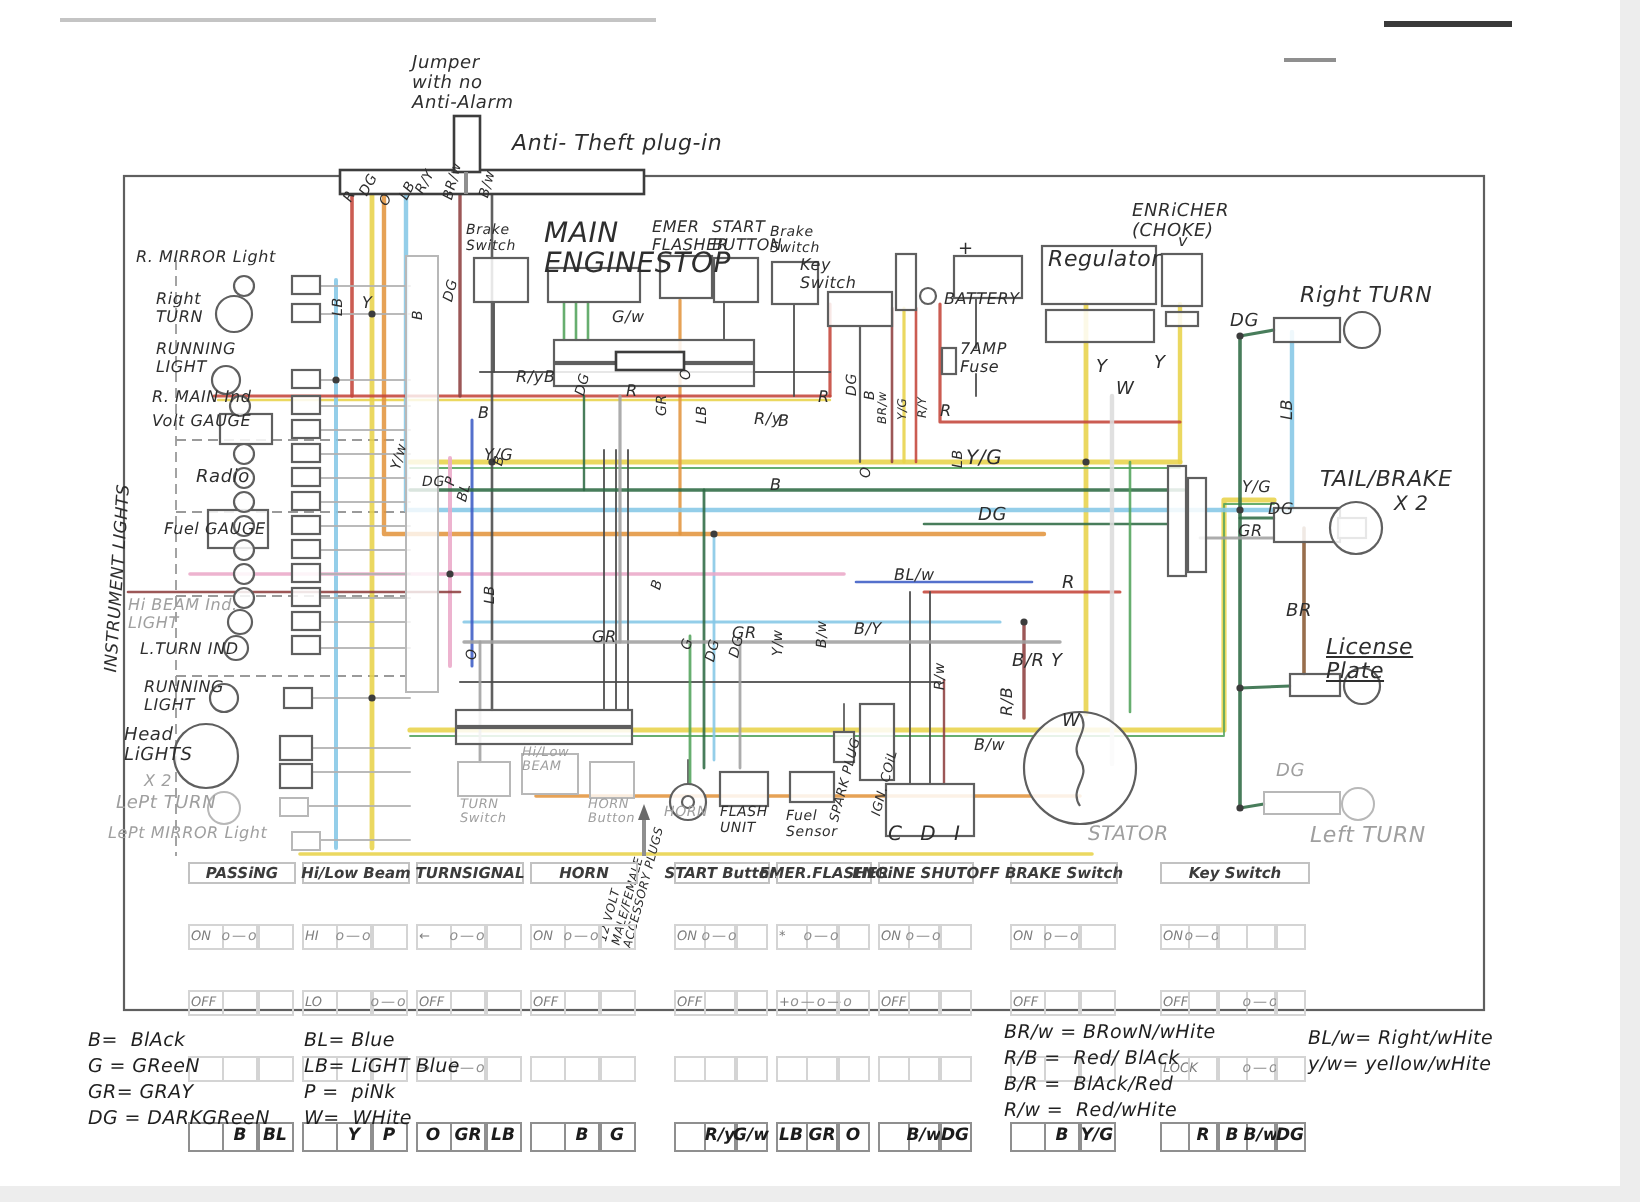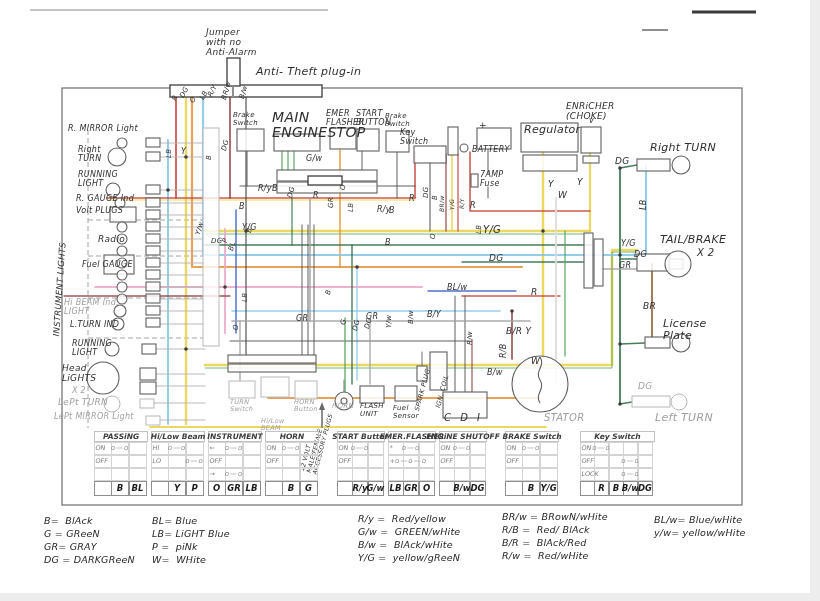--- a/index.html
+++ b/index.html
@@ -5,21 +5,21 @@
   html,body{margin:0;padding:0;background:#fff;}
   .page{position:relative;width:820px;height:601px;background:#ffffff;overflow:hidden;
         font-family:"DejaVu Sans",sans-serif;}
   .layer{position:absolute;left:0;top:0;width:820px;height:601px;}
   svg.layer{pointer-events:none;}
   .lbl{position:absolute;font-style:italic;color:#2e2e2e;white-space:pre-line;line-height:1.1;
        transform-origin:left top;letter-spacing:.3px;}
   .lbl.faint{color:#9f9f9f;}
   .lbl.sp{letter-spacing:3px;}
   .tgroup{position:absolute;display:flex;gap:3px;}
-  .tsec{display:flex;flex-direction:column;}
+  .tsec{display:flex;flex-direction:column;gap:20px;}
   .ttitle{height:11px;border:1px solid #c2c2c2;display:flex;align-items:center;justify-content:center;
           font-style:italic;font-weight:bold;font-size:7.5px;color:#3c3c3c;white-space:nowrap;overflow:visible;box-sizing:border-box;}
   .trow{display:flex;height:13px;}
   .tcell{border:1px solid #d4d4d4;margin:-0.5px 0 0 -0.5px;font-style:italic;font-size:6.5px;color:#8a8a8a;
          display:flex;align-items:center;justify-content:center;box-sizing:border-box;overflow:visible;white-space:nowrap;}
   .tlab{justify-content:flex-start;padding-left:1px;color:#7d7d7d;}
   .tsw{color:#8f8f8f;letter-spacing:1px;font-size:7px;}
   .tfeet{height:15px;}
   .tcell.tfoot{border:1px solid #8f8f8f;font-weight:bold;font-size:8.5px;color:#1c1c1c;}
   .legcol{position:absolute;font-style:italic;font-size:9.5px;color:#1f1f1f;line-height:13px;white-space:pre;letter-spacing:.2px;}
@@ -261,34 +261,34 @@
       <div class="lbl" style="left: 650px; top: 142px; font-size: 11px;">Right TURN</div>
       <div class="lbl" style="left: 306px; top: 155px; font-size: 8px;">G/w</div>
       <div class="lbl" style="left: 615px; top: 157px; font-size: 9px;">DG</div>
       <div class="lbl" style="left: 640px; top: 210px; font-size: 8px; transform: rotate(-90deg);">LB</div>
       <div class="lbl" style="left: 660px; top: 234px; font-size: 11px;">TAIL/BRAKE</div>
       <div class="lbl" style="left: 697px; top: 247px; font-size: 10px;">X 2</div>
       <div class="lbl" style="left: 621px; top: 240px; font-size: 8px;">Y/G</div>
       <div class="lbl" style="left: 634px; top: 251px; font-size: 8px;">DG</div>
       <div class="lbl" style="left: 619px; top: 262px; font-size: 8px;">GR</div>
       <div class="lbl" style="left: 643px; top: 302px; font-size: 9px;">BR</div>
-      <div class="lbl" style="left: 663px; top: 318px; font-size: 11px;">License
+      <div class="lbl" style="left: 663px; top: 318px; font-size: 11px; text-decoration: underline;">License
 Plate</div>
       <div class="lbl faint" style="left: 638px; top: 382px; font-size: 9px;">DG</div>
       <div class="lbl faint" style="left: 655px; top: 412px; font-size: 11px;">Left TURN</div>
       <div class="lbl" style="left: 548px; top: 180px; font-size: 9px;">Y</div>
       <div class="lbl" style="left: 558px; top: 191px; font-size: 9px;">W</div>
       <div class="lbl" style="left: 577px; top: 178px; font-size: 9px;">Y</div>
       <div class="lbl" style="left: 68px; top: 125px; font-size: 8px;">R. MIRROR Light</div>
       <div class="lbl" style="left: 78px; top: 146px; font-size: 8px;">Right
 TURN</div>
       <div class="lbl" style="left: 78px; top: 171px; font-size: 8px;">RUNNING
 LIGHT</div>
-      <div class="lbl" style="left: 76px; top: 195px; font-size: 8px;">R. GAUGE Ind</div>
-      <div class="lbl" style="left: 76px; top: 207px; font-size: 8px;">Volt PLUGS</div>
+      <div class="lbl" style="left: 76px; top: 195px; font-size: 8px;">R. MAIN Ind</div>
+      <div class="lbl" style="left: 76px; top: 207px; font-size: 8px;">Volt GAUGE</div>
       <div class="lbl" style="left: 98px; top: 235px; font-size: 9px;">Radio</div>
       <div class="lbl" style="left: 82px; top: 261px; font-size: 8px;">Fuel GAUGE</div>
       <div class="lbl faint" style="left: 64px; top: 299px; font-size: 8px;">Hi BEAM Ind.
 LIGHT</div>
       <div class="lbl" style="left: 70px; top: 321px; font-size: 8px;">L.TURN IND</div>
       <div class="lbl" style="left: 72px; top: 340px; font-size: 8px;">RUNNING
 LIGHT</div>
       <div class="lbl" style="left: 62px; top: 364px; font-size: 9px;">Head
 LiGHTS</div>
       <div class="lbl faint" style="left: 72px; top: 387px; font-size: 8px;">X 2</div>
@@ -340,21 +340,21 @@
       <div class="lbl" style="left: 476px; top: 234px; font-size: 7px; transform: rotate(-90deg);">LB</div>
       <div class="lbl" style="left: 427px; top: 311px; font-size: 8px;">B/Y</div>
       <div class="lbl" style="left: 447px; top: 284px; font-size: 8px;">BL/w</div>
       <div class="lbl" style="left: 506px; top: 327px; font-size: 9px;">B/R  Y</div>
       <div class="lbl" style="left: 500px; top: 358px; font-size: 8px; transform: rotate(-90deg);">R/B</div>
       <div class="lbl" style="left: 467px; top: 345px; font-size: 7px; transform: rotate(-90deg);">R/w</div>
       <div class="lbl" style="left: 487px; top: 369px; font-size: 8px;">B/w</div>
       <div class="lbl" style="left: 531px; top: 357px; font-size: 9px;">W</div>
       <div class="lbl faint" style="left: 230px; top: 399px; font-size: 6.5px;">TURN
 Switch</div>
-      <div class="lbl faint" style="left: 261px; top: 418px; font-size: 6.5px;">Hi/Low
+      <div class="lbl faint" style="left: 261px; top: 373px; font-size: 6.5px;">Hi/Low
 BEAM</div>
       <div class="lbl faint" style="left: 294px; top: 399px; font-size: 6.5px;">HORN
 Button</div>
       <div class="lbl faint" style="left: 332px; top: 403px; font-size: 7px;">HORN</div>
       <div class="lbl" style="left: 360px; top: 403px; font-size: 7px;">FLASH
 UNIT</div>
       <div class="lbl" style="left: 393px; top: 405px; font-size: 7px;">Fuel
 Sensor</div>
       <div class="lbl" style="left: 414px; top: 410px; font-size: 6.5px; transform: rotate(-75deg);">SPARK PLUG</div>
       <div class="lbl" style="left: 435px; top: 407px; font-size: 6.5px; transform: rotate(-75deg);">IGN. COiL</div>
@@ -406,21 +406,21 @@
             <div class="tcell" style="width: 18px;"></div>
             <div class="tcell" style="width: 18px;"></div>
           </div>
           <div class="trow tfeet">
             <div class="tcell tfoot" style="width: 18px;"></div>
             <div class="tcell tfoot" style="width: 18px;">Y</div>
             <div class="tcell tfoot" style="width: 18px;">P</div>
           </div>
         </div>
         <div class="tsec">
-          <div class="ttitle" style="width: 54px;">INSTRUMENT</div>
+          <div class="ttitle" style="width: 54px;">TURNSIGNAL</div>
           <div class="trow">
             <div class="tcell tlab" style="width: 18px;">←</div>
             <div class="tcell tsw" style="width: 18px;">o—o</div>
             <div class="tcell" style="width: 18px;"></div>
           </div>
           <div class="trow">
             <div class="tcell tlab" style="width: 18px;">OFF</div>
             <div class="tcell" style="width: 18px;"></div>
             <div class="tcell" style="width: 18px;"></div>
           </div>
@@ -591,24 +591,20 @@
     </div>
   <div id="legend" class="layer">
       <div class="legcol" style="left: 44px; top: 514px;">B=  BlAck
 G = GReeN
 GR= GRAY
 DG = DARKGReeN</div>
       <div class="legcol" style="left: 152px; top: 514px;">BL= Blue
 LB= LiGHT Blue
 P =  piNk
 W=  WHite</div>
-      <div class="legcol" style="left: 358px; top: 512px;">R/y =  Red/yellow
-G/w =  GREEN/wHite
-B/w =  BlAck/wHite
-Y/G =  yellow/gReeN</div>
       <div class="legcol" style="left: 502px; top: 510px;">BR/w = BRowN/wHite
 R/B =  Red/ BlAck
 B/R =  BlAck/Red
 R/w =  Red/wHite</div>
-      <div class="legcol" style="left: 654px; top: 513px;">BL/w= Blue/wHite
+      <div class="legcol" style="left: 654px; top: 513px;">BL/w= Right/wHite
 y/w= yellow/wHite</div>
     </div>
 </div>
 
 </body></html>

